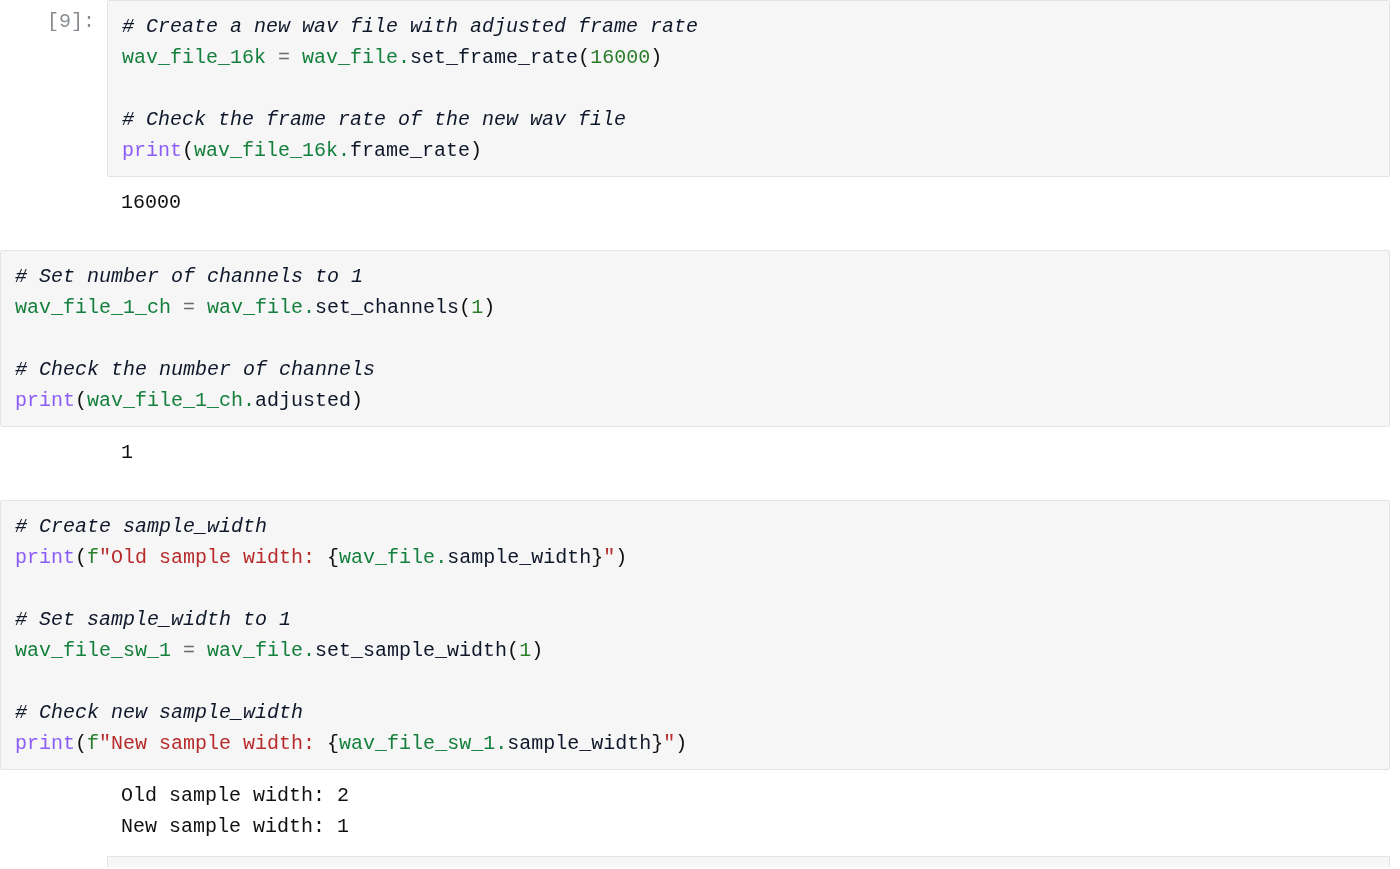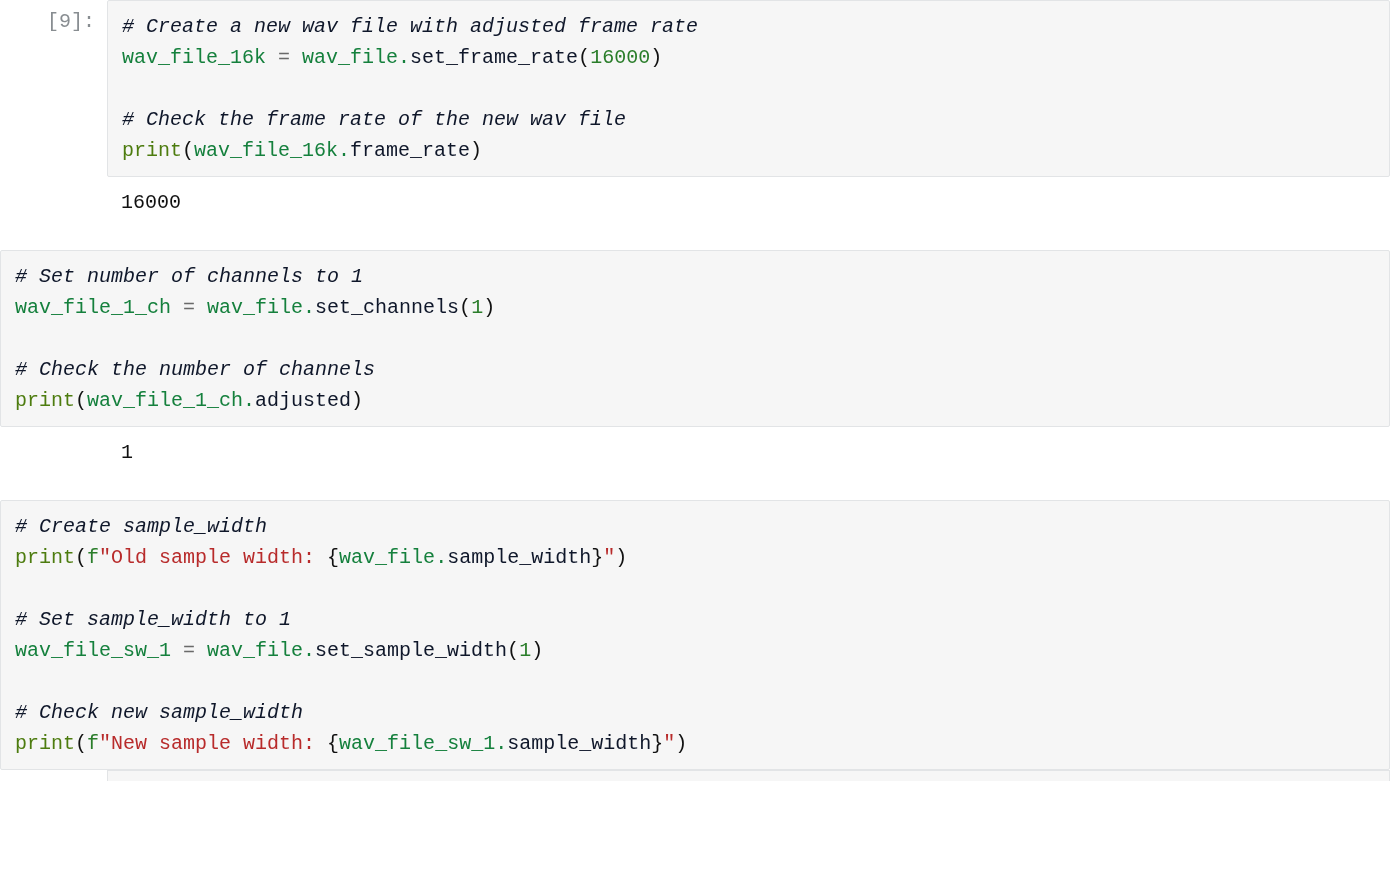--- a/index.html
+++ b/index.html
@@ -50,21 +50,21 @@
     font-size: 20px;
     line-height: 1.55;
     color: #111;
   }
   .gap {
     height: 18px;
   }
   .tok-comment { color: #0f172a; font-style: italic; }
   .tok-ident   { color: #15803d; }
   .tok-op      { color: #6a6a6a; }
-  .tok-builtin { color: #4d7c0f; }
+  .tok-builtin { color: #8b5cf6; }
   .tok-method  { color: #0f172a; }
   .tok-number  { color: #2a7d2a; }
   .tok-paren   { color: #111; }
   .tok-fstring { color: #b82b2b; }
   .tok-fbrace  { color: #111; }
   .tok-fprefix { color: #2a7d2a; }
   .partial-box {
     flex: 1;
     height: 10px;
     margin-right: 10px;
@@ -114,19 +114,24 @@
     <div class="input-area"><span class="tok-comment"># Create sample_width</span>
 <span class="tok-builtin">print</span><span class="tok-paren">(</span><span class="tok-fprefix">f</span><span class="tok-fstring">"Old sample width: </span><span class="tok-fbrace">{</span><span class="tok-ident">wav_file.</span><span class="tok-method">sample_width</span><span class="tok-fbrace">}</span><span class="tok-fstring">"</span><span class="tok-paren">)</span>
 
 <span class="tok-comment"># Set sample_width to 1</span>
 <span class="tok-ident">wav_file_sw_1 </span><span class="tok-op">=</span><span class="tok-ident"> wav_file.</span><span class="tok-method">set_sample_width</span><span class="tok-paren">(</span><span class="tok-number">1</span><span class="tok-paren">)</span>
 
 <span class="tok-comment"># Check new sample_width</span>
 <span class="tok-builtin">print</span><span class="tok-paren">(</span><span class="tok-fprefix">f</span><span class="tok-fstring">"New sample width: </span><span class="tok-fbrace">{</span><span class="tok-ident">wav_file_sw_1.</span><span class="tok-method">sample_width</span><span class="tok-fbrace">}</span><span class="tok-fstring">"</span><span class="tok-paren">)</span></div>
   </div>
 
+  <div class="cell">
+    <div class="prompt"></div>
+    <div class="output-area">Old sample width: 2
+New sample width: 1</div>
+  </div>
 
   <div class="cell">
     <div class="prompt"></div>
     <div class="partial-box"></div>
   </div>
 
 </div>
 
 </body></html>

